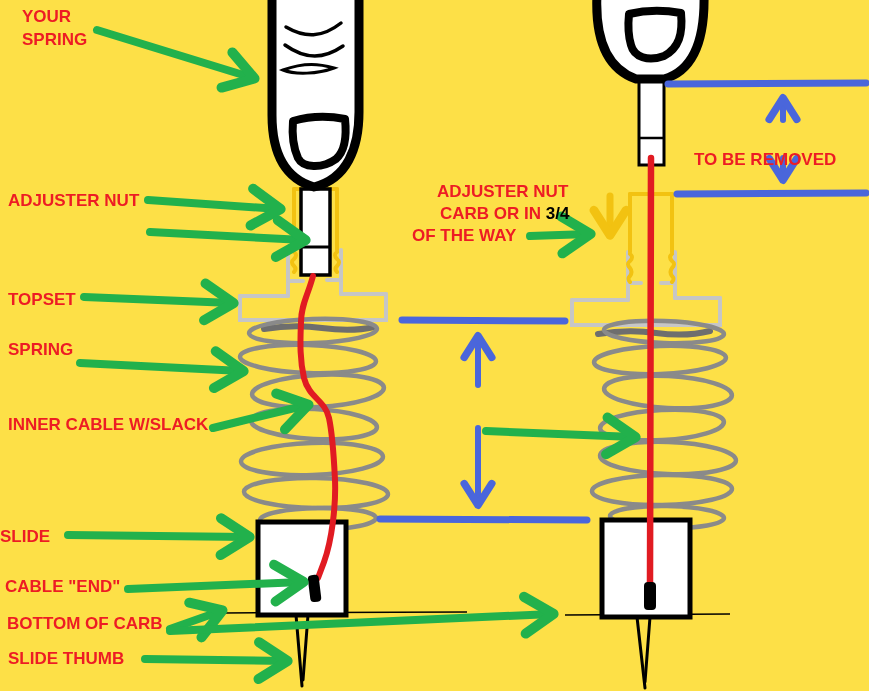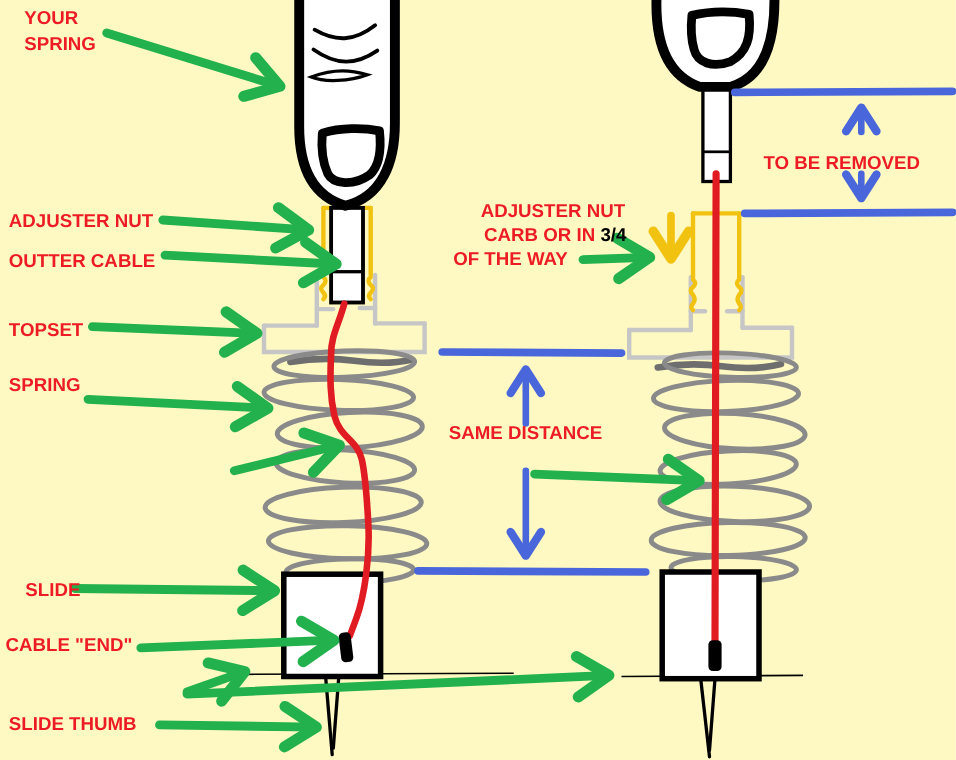--- a/index.html
+++ b/index.html
@@ -1,16 +1,16 @@
 <!DOCTYPE html>
 <html><head>
 <meta charset="utf-8">
 <style>
   html,body{margin:0;padding:0;background:#fff;}
-  #stage{position:relative;width:869px;height:691px;background:#fef9c3;overflow:hidden;
+  #stage{position:relative;width:869px;height:691px;background:#fde047;overflow:hidden;
          font-family:"Liberation Sans", sans-serif;}
   #art{position:absolute;left:0;top:0;}
   .lbl{position:absolute;font-weight:bold;font-size:17px;line-height:19px;
        color:#ED1C24;white-space:nowrap;}
   .lbl .blk{color:#000;text-align:right;}
 </style>
 </head>
 <body>
 
 <div id="stage">
@@ -158,31 +158,31 @@
       <path d="M145 659 L286 661" marker-end="url(#mg)"></path>
       <path d="M530 236 L589 234" marker-end="url(#mg)"></path>
       <path d="M486 431 L634 437" marker-end="url(#mg)"></path>
     </g>
   </svg>
 
   <div class="lbl" style="left:22px;top:7px">YOUR</div>
   <div class="lbl" style="left:22px;top:30px">SPRING</div>
 
   <div class="lbl" style="left:8px;top:191px">ADJUSTER NUT</div>
-  <div class="lbl" style="left:8px;top:228px">OUTTER CABLE</div>
   <div class="lbl" style="left:8px;top:290px">TOPSET</div>
   <div class="lbl" style="left:8px;top:340px">SPRING</div>
-  <div class="lbl" style="left:23px;top:527px">SLIDE</div>
+  <div class="lbl" style="left:8px;top:415px">INNER CABLE W/SLACK</div>
+  <div class="lbl" style="left:0;top:527px">SLIDE</div>
   <div class="lbl" style="left:5px;top:577px">CABLE "END"</div>
+  <div class="lbl" style="left:7px;top:614px">BOTTOM OF CARB</div>
   <div class="lbl" style="left:8px;top:649px">SLIDE THUMB</div>
 
   <div class="lbl" style="left:437px;top:182px">ADJUSTER NUT</div>
   <div class="lbl" style="left:440px;top:204px">
     <span>CARB OR IN</span>
     <span class="blk">3/4</span>
   </div>
   <div class="lbl" style="left:412px;top:226px">OF THE WAY</div>
 
-  <div class="lbl" style="left:408px;top:384px">SAME DISTANCE</div>
 
-  <div class="lbl" style="left:694px;top:139px">TO BE REMOVED</div>
+  <div class="lbl" style="left:694px;top:150px">TO BE REMOVED</div>
 
 </div>
 
 </body></html>

